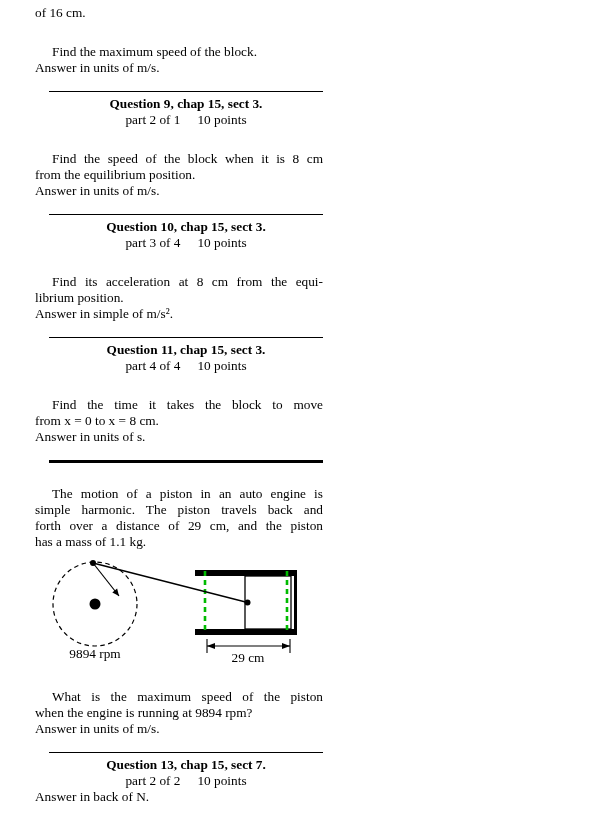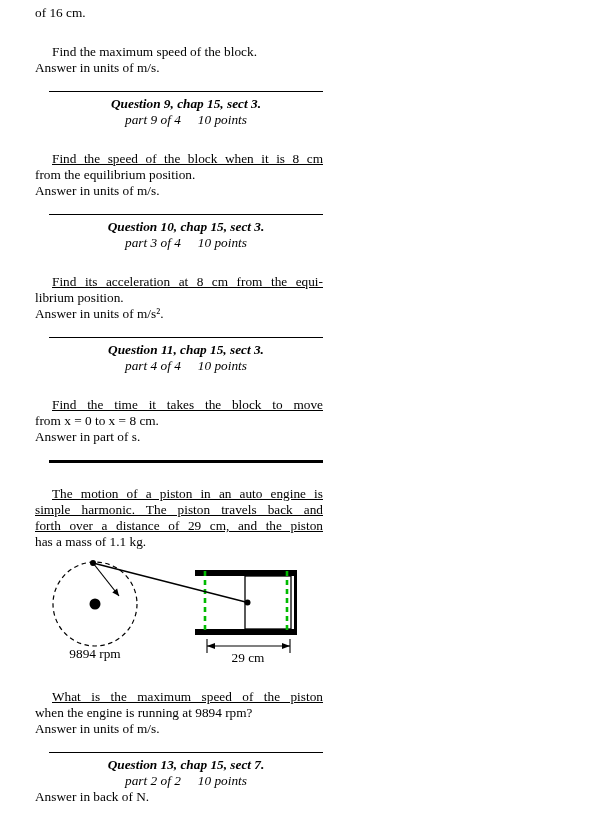--- a/index.html
+++ b/index.html
@@ -6,27 +6,27 @@
   html, body { width:616px; height:838px; background:#ffffff; }
   body {
     font-family:"Liberation Serif","DejaVu Serif",serif;
     font-size:13.3px;
     line-height:16px;
     color:#000;
   }
   .page { width:616px; height:838px; overflow:hidden; padding:5px 0 0 35px;border-radius:7px; }
   .column { width:288px; }
   .line { min-height:16px; }
-  .jl { text-align:justify; text-align-last:justify;text-decoration:underline; }
+  .jl { text-align:justify; text-align-last:justify; }
   .para.indent .line:first-child { text-indent:17px;margin-top:23px; }
   .para.space { margin-top:9px; }
   .question { margin-top:15px; }
   .rule { margin-left:14px; height:1px; background:#000; }
   .rule.thick { height:3px; }
-  .qhead { margin-left:14px; text-align:center;font-style:italic; }
+  .qhead { margin-left:14px; text-align:center; }
   .qtitle { font-weight:bold; margin-top:4px; }
   .qpart .gap { display:inline-block; width:17px; }
   svg.figure { display:block; margin:8px 0 0 0; }
   svg text { font-family:"Liberation Serif","DejaVu Serif",serif; font-size:13.3px; fill:#000; }
 </style>
 </head>
 <body>
 
 <div class="page">
   <div class="column">
@@ -40,21 +40,21 @@
         </div>
       <div class="para">
           <div class="line">Answer in units of m/s.</div>
         </div>
     </div>
 
     <div class="question">
       <div class="rule"></div>
       <div class="qhead">
         <div class="qtitle">Question 9, chap 15, sect 3.</div>
-        <div class="qpart"><span>part 9 of 4</span><span class="gap"></span><span>10 points</span></div>
+        <div class="qpart"><span>part 2 of 1</span><span class="gap"></span><span>10 points</span></div>
       </div>
       <div class="para space indent">
           <div class="line jl">Find the speed of the block when it is 8 cm</div>
           <div class="line">from the equilibrium position.</div>
         </div>
       <div class="para">
           <div class="line">Answer in units of m/s.</div>
         </div>
     </div>
 
@@ -62,36 +62,36 @@
       <div class="rule"></div>
       <div class="qhead">
         <div class="qtitle">Question 10, chap 15, sect 3.</div>
         <div class="qpart"><span>part 3 of 4</span><span class="gap"></span><span>10 points</span></div>
       </div>
       <div class="para space indent">
           <div class="line jl">Find its acceleration at 8 cm from the equi-</div>
           <div class="line">librium position.</div>
         </div>
       <div class="para">
-          <div class="line">Answer in units of m/s².</div>
+          <div class="line">Answer in simple of m/s².</div>
         </div>
     </div>
 
     <div class="question">
       <div class="rule"></div>
       <div class="qhead">
         <div class="qtitle">Question 11, chap 15, sect 3.</div>
         <div class="qpart"><span>part 4 of 4</span><span class="gap"></span><span>10 points</span></div>
       </div>
       <div class="para space indent">
           <div class="line jl">Find the time it takes the block to move</div>
           <div class="line">from x = 0 to x = 8 cm.</div>
         </div>
       <div class="para">
-          <div class="line">Answer in part of s.</div>
+          <div class="line">Answer in units of s.</div>
         </div>
     </div>
 
     <div class="question">
       <div class="rule thick"></div>
       <div class="qhead">
       </div>
       <div class="para space indent">
           <div class="line jl">The motion of a piston in an auto engine is</div>
           <div class="line jl">simple harmonic. The piston travels back and</div>

